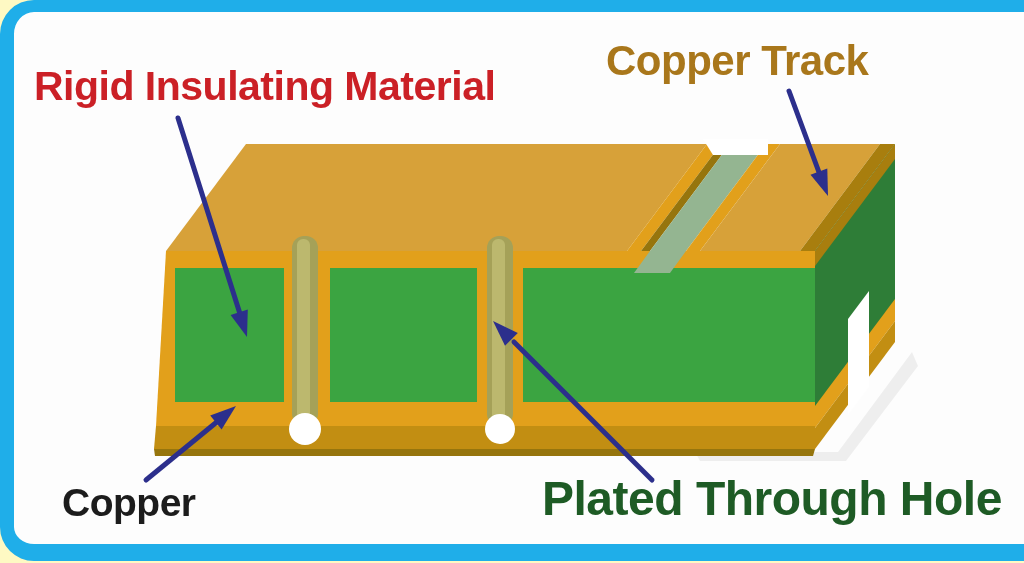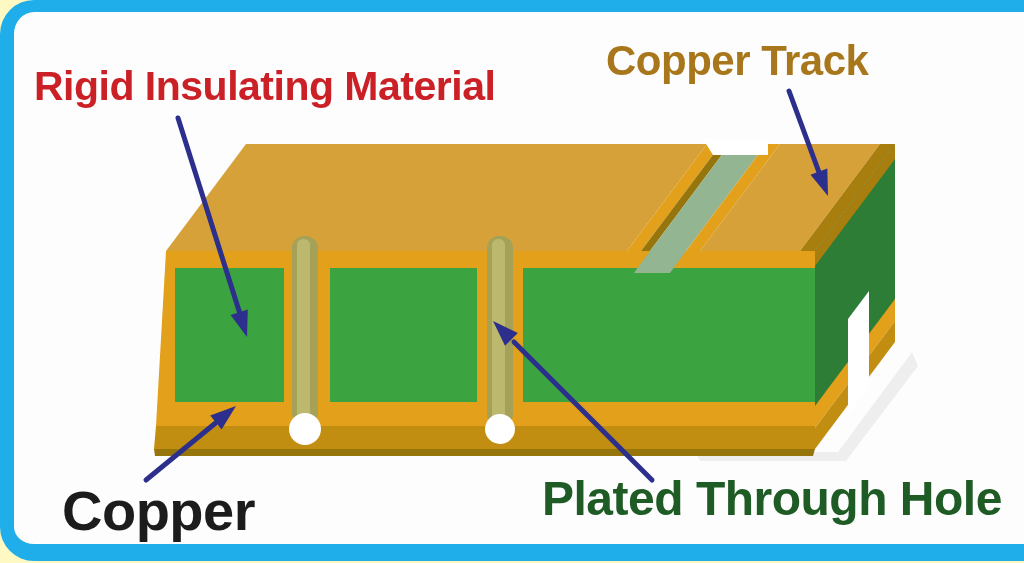--- a/index.html
+++ b/index.html
@@ -15,21 +15,21 @@
     background:var(--canvas);
     box-sizing:border-box;
   }
   .art { position:absolute; left:0; top:0; width:1024px; height:563px; }
   .lbl {
     position:absolute; font-weight:bold; line-height:1;
     letter-spacing:-0.5px; white-space:nowrap;
   }
   .lbl-insul  { left:34px;  top:66px;  font-size:41px; color:var(--label_red); }
   .lbl-track  { left:606px; top:40px;  font-size:42px; color:var(--label_brown); }
-  .lbl-copper { left:62px;  top:483px; font-size:56px; color:var(--label_black); }
+  .lbl-copper { left:62px;  top:483px; font-size:39px; color:var(--label_black); }
   .lbl-pth    { left:542px; top:475px; font-size:48px; color:var(--label_green); }
   .arrow-line { stroke:var(--arrow); stroke-width:5; stroke-linecap:round; }
   .arrow-head { fill:var(--arrow); }
 </style>
 </head>
 <body>
 
 <div class="stage">
   <div class="frame"></div>
 

